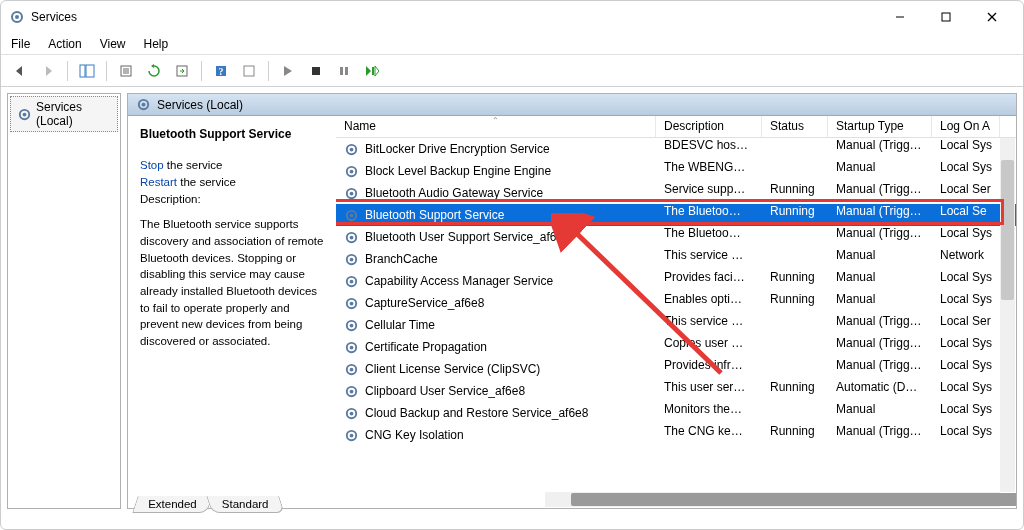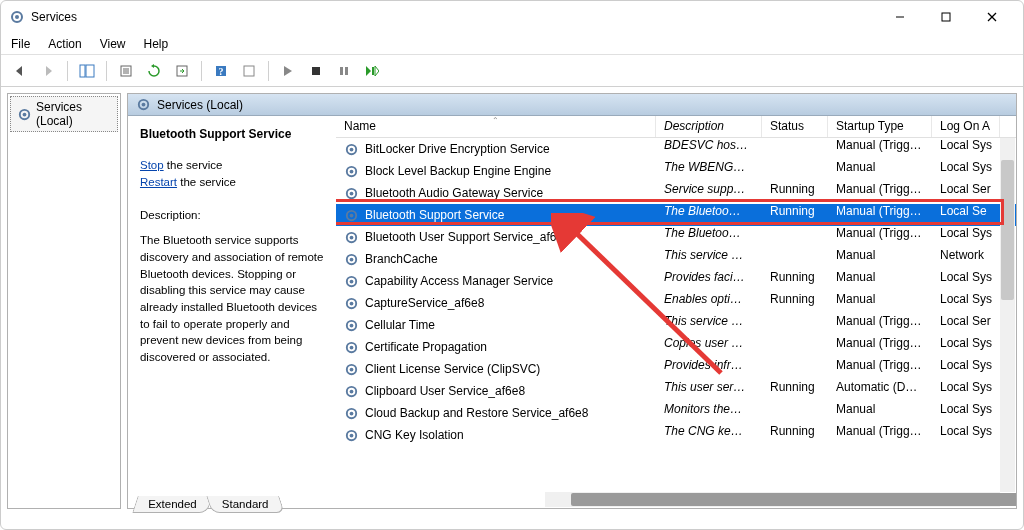--- a/index.html
+++ b/index.html
@@ -27,29 +27,29 @@
   .left-item { display: flex; align-items: center; gap: 4px; padding: 3px 6px; margin: 2px; border: 1px dotted #888; background: #f5f5f5; }
   .right-pane { flex: 1; border: 1px solid #b0b0b0; display: flex; flex-direction: column; position: relative; }
 
   
   .right-header { height: 22px; background: linear-gradient(#d6e4f2, #b8cce0); display: flex; align-items: center; padding: 0 8px; gap: 6px; border-bottom: 1px solid #9ab; }
 
   
   .content-split { flex: 1; display: flex; overflow: hidden; }
   .detail-pane { width: 208px; padding: 10px 12px; font-size: 11.5px; line-height: 1.45; }
   .detail-pane .svc-name { font-weight: bold; margin-bottom: 14px; font-size: 12px; }
-  .detail-pane a { color: #0645ad; text-decoration: underline; cursor: pointer; margin-top: 48px; }
-  .desc-label { margin-top: 16px; }
+  .detail-pane a { color: #0645ad; cursor: pointer; margin-top: 48px; }
+  .desc-label { }
   .desc-text { margin-top: 9px; }
 
   .list-pane { flex: 1; overflow: hidden; display: flex; flex-direction: column; position: relative; }
   .list-header { display: flex; height: 22px; border-bottom: 1px solid #e0e0e0; padding-right: 16px; }
   .list-header div { padding: 3px 8px; border-right: 1px solid #e8e8e8; white-space: nowrap; overflow: hidden; }
   .col-name { width: 320px; position: relative; }
-  .col-desc { width: 106px; font-style: italic; }
+  .col-desc { width: 106px; }
   .col-status { width: 66px; }
   .col-startup { width: 104px; }
   .col-logon { flex: 1; }
 
   .list-body { flex: 1; overflow: hidden; position: relative; }
   .row { display: flex; height: 22px; padding-right: 16px; }
   .row > div { padding: 0 8px; white-space: nowrap; overflow: hidden; text-overflow: ellipsis; }
   .row .col-name { display: flex; align-items: center; gap: 6px; padding-left: 8px; }
   .row.selected { background: #0a6fdb; color: #fff; }
   .row.selected .col-name, .row.selected > div { color: #fff; }

